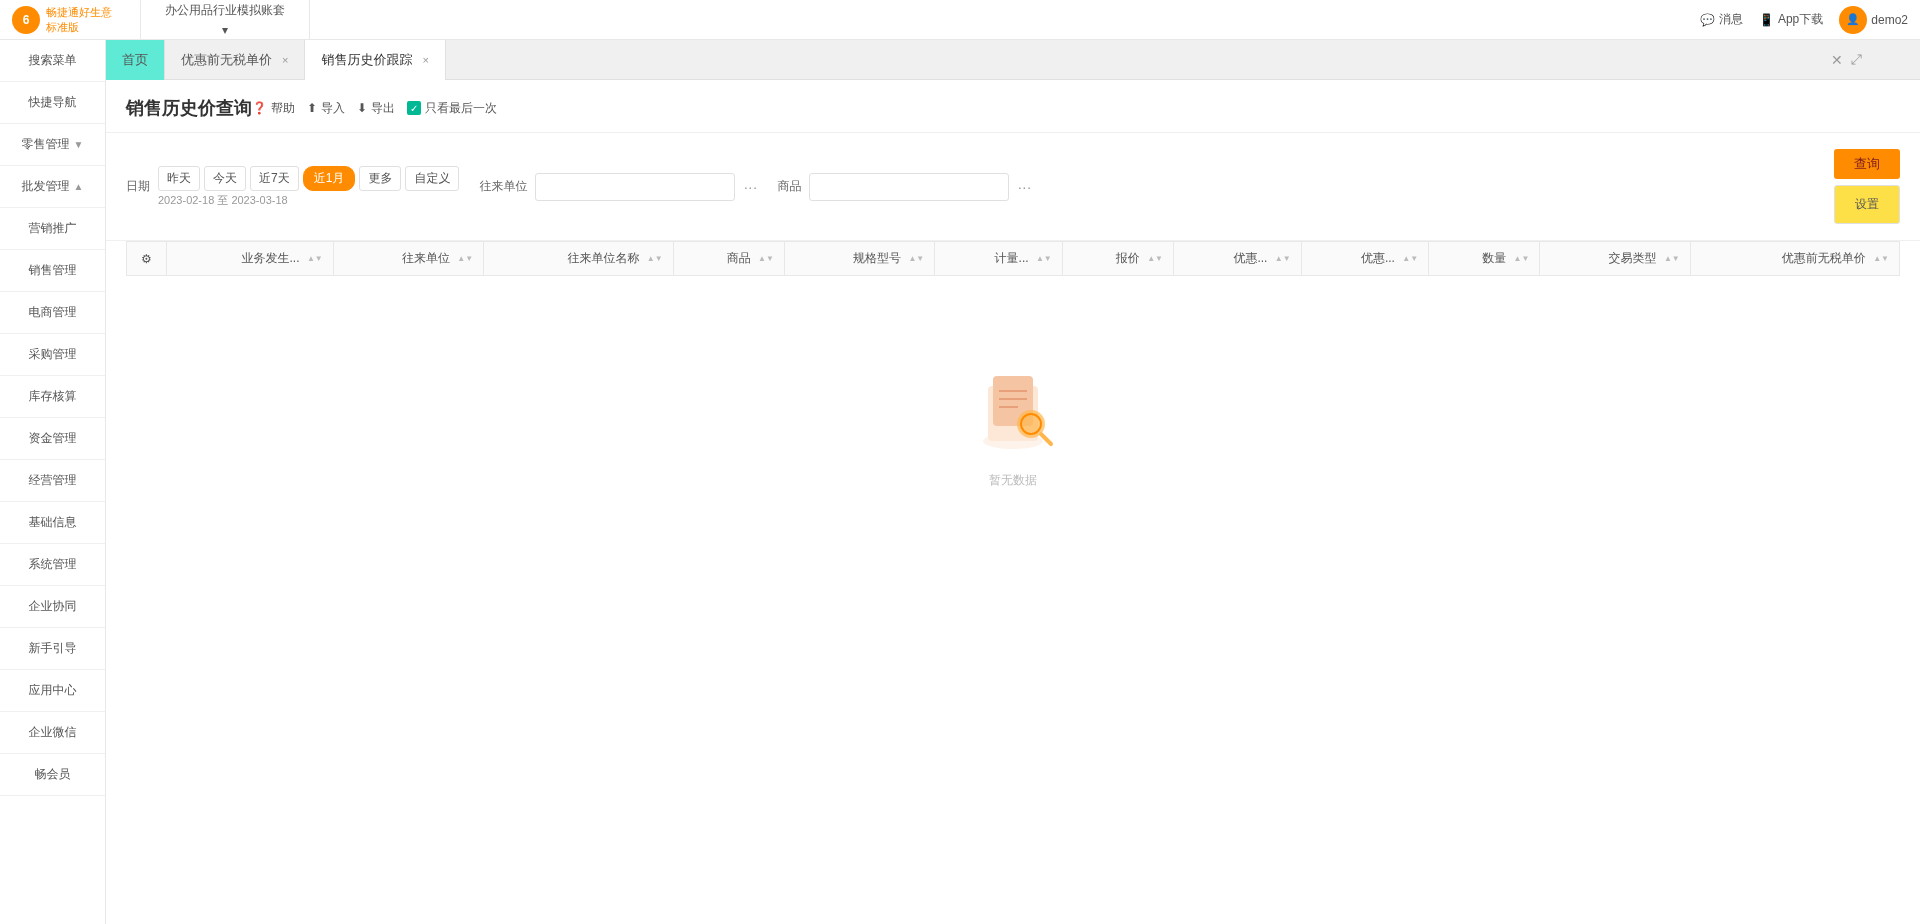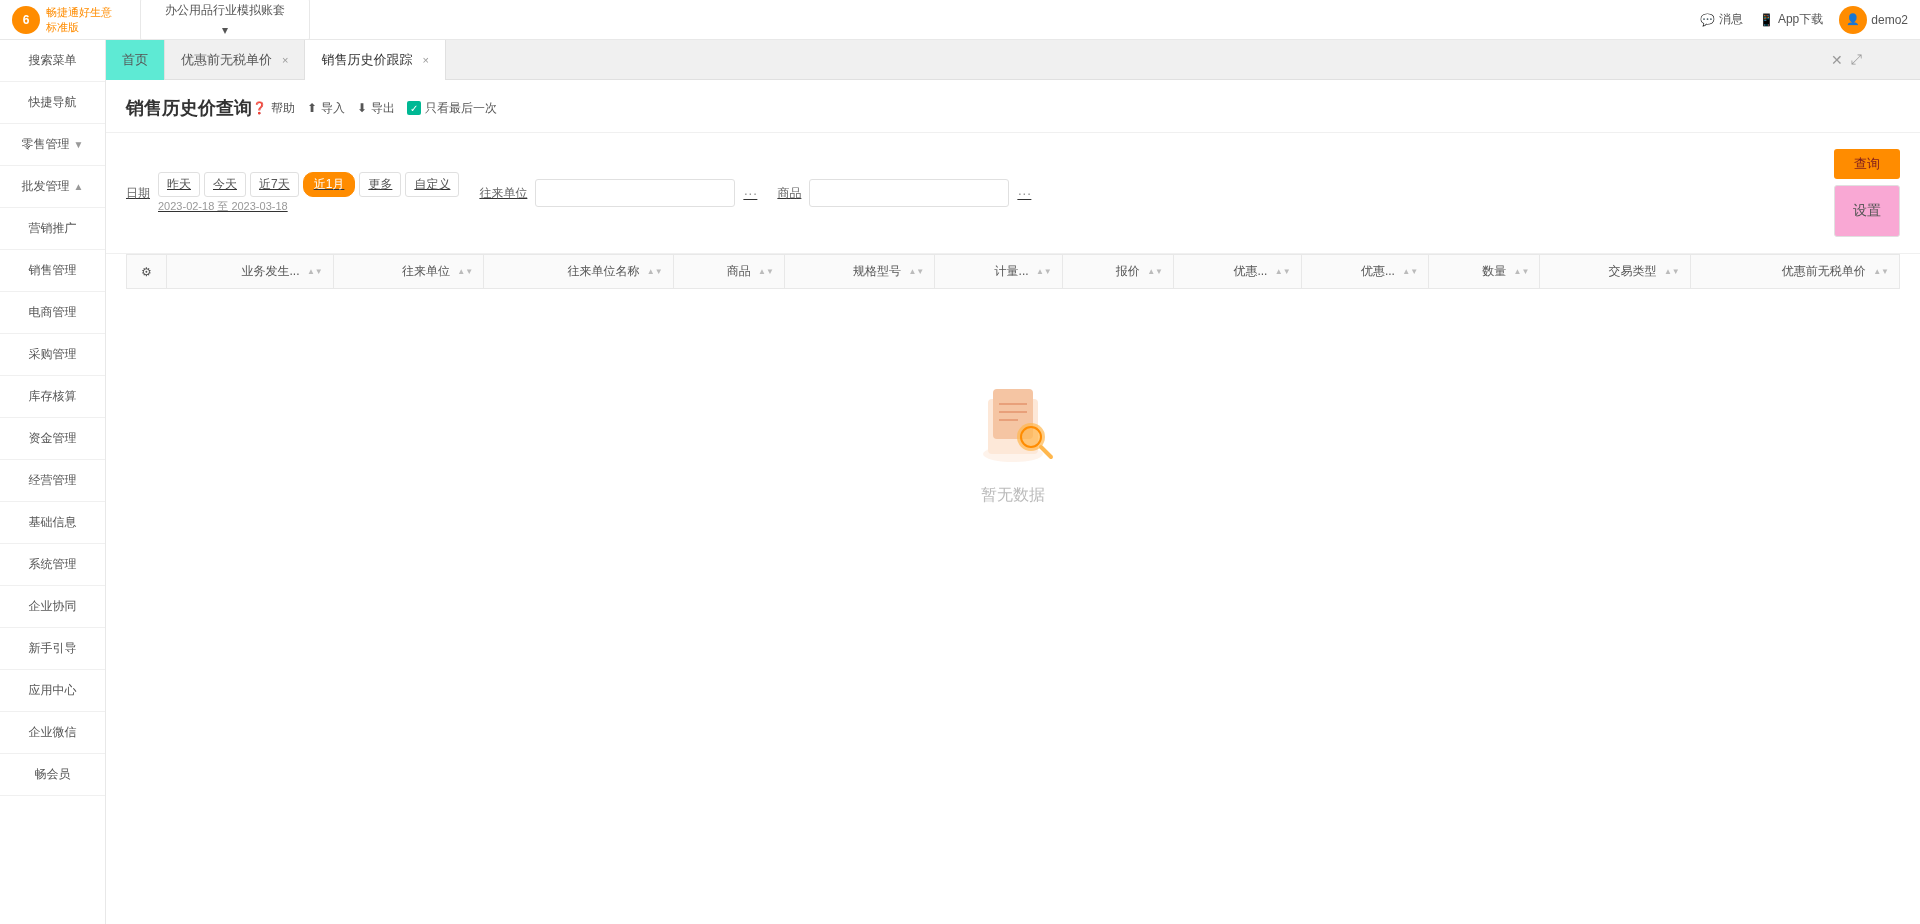--- a/index.html
+++ b/index.html
@@ -229,21 +229,20 @@
       border-bottom: 1px solid #f0f0f0;
       display: flex;
       align-items: center;
       gap: 20px;
       flex-wrap: wrap;
     }
     .filter-group {
       display: flex;
       align-items: center;
       gap: 8px;
-      text-decoration: underline;
     }
     .filter-label {
       font-size: 12px;
       color: #666;
       white-space: nowrap;
     }
     .date-buttons {
       display: flex;
       align-items: center;
       gap: 4px;
@@ -286,27 +285,27 @@
     .query-btn {
       padding: 6px 20px;
       background: #ff8c00;
       color: #7f1d1d;
       border: none;
       border-radius: 3px;
       cursor: pointer;
       font-size: 13px;
     }
     .settings-btn {
-      padding: 16px 16px;
-      background: #f9a8d4;
+      padding: 10px 16px;
+      background: #fde047;
       color: #555;
       border: 1px solid #e0e0e0;
       border-radius: 3px;
       cursor: pointer;
-      font-size: 14px;
+      font-size: 12px;
     }
 
     
     .table-area {
       padding: 0 20px;
     }
     .data-table {
       width: 100%;
       border-collapse: collapse;
       font-size: 12px;
@@ -341,21 +340,21 @@
       align-items: center;
       justify-content: center;
       padding: 80px 0;
     }
     .empty-icon {
       width: 100px;
       height: 100px;
       margin-bottom: 16px;
     }
     .empty-text {
-      font-size: 16px;
+      font-size: 12px;
       color: #bbb;
       text-align: right;
     }
     .win-ctrl {
       cursor: pointer;
       color: #999;
       font-size: 14px;
     }
   </style>
 </head>

